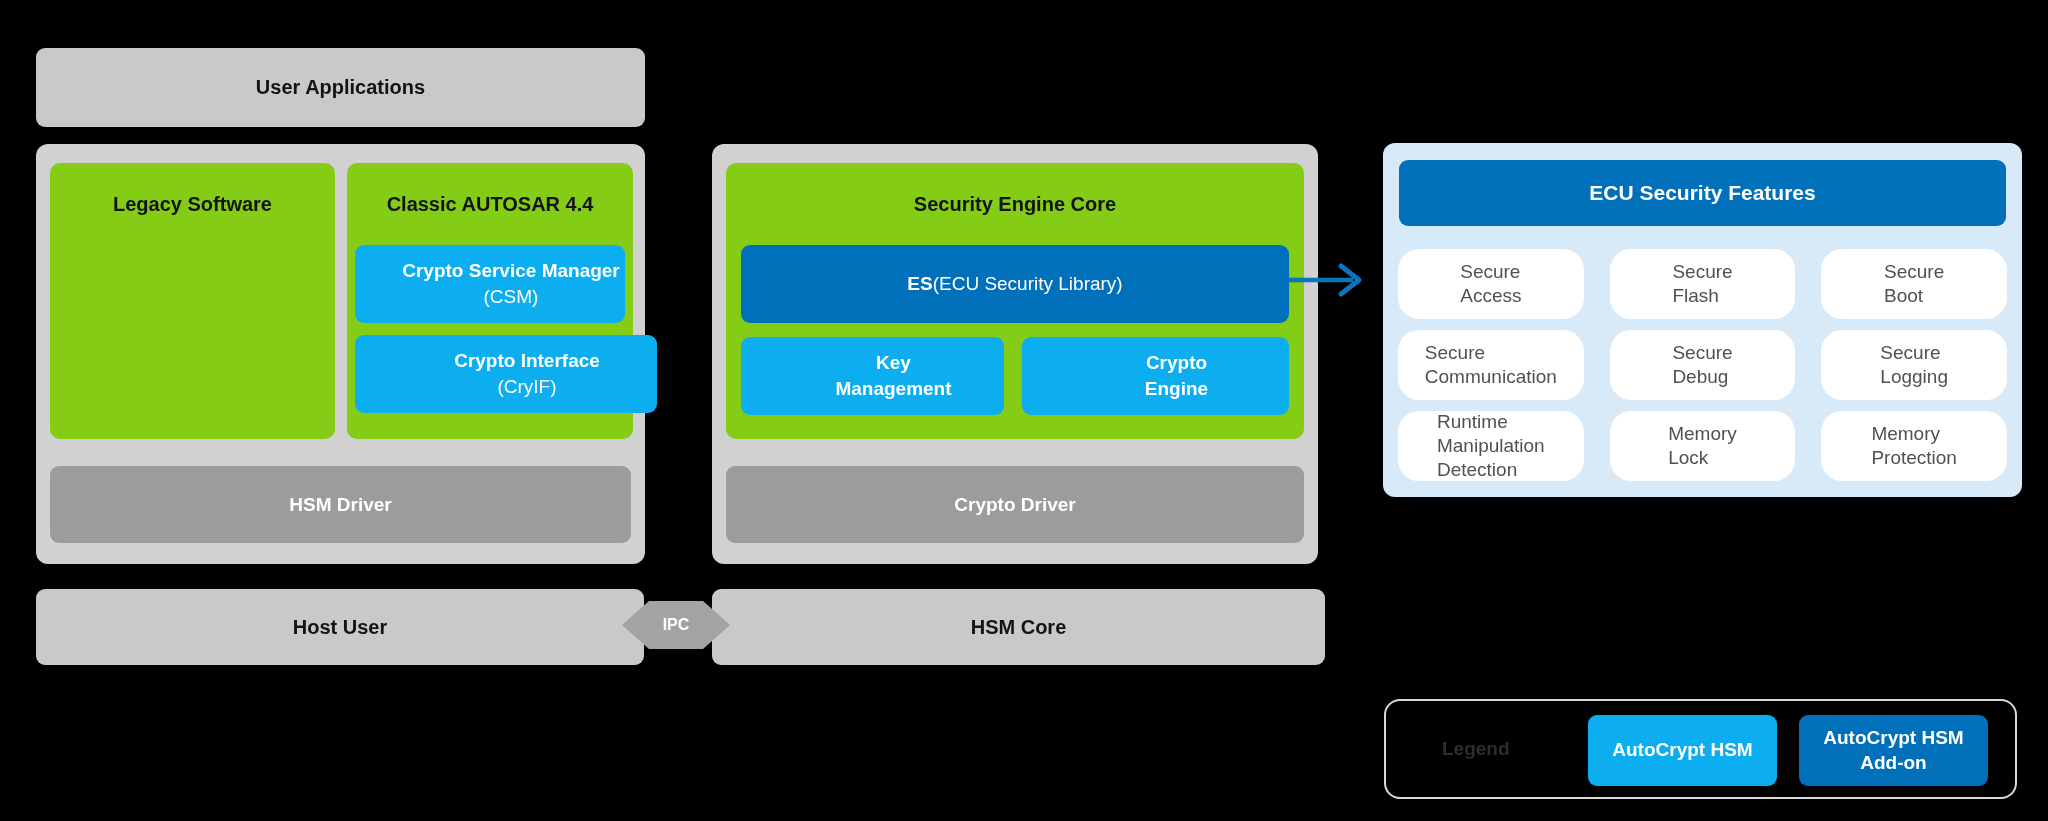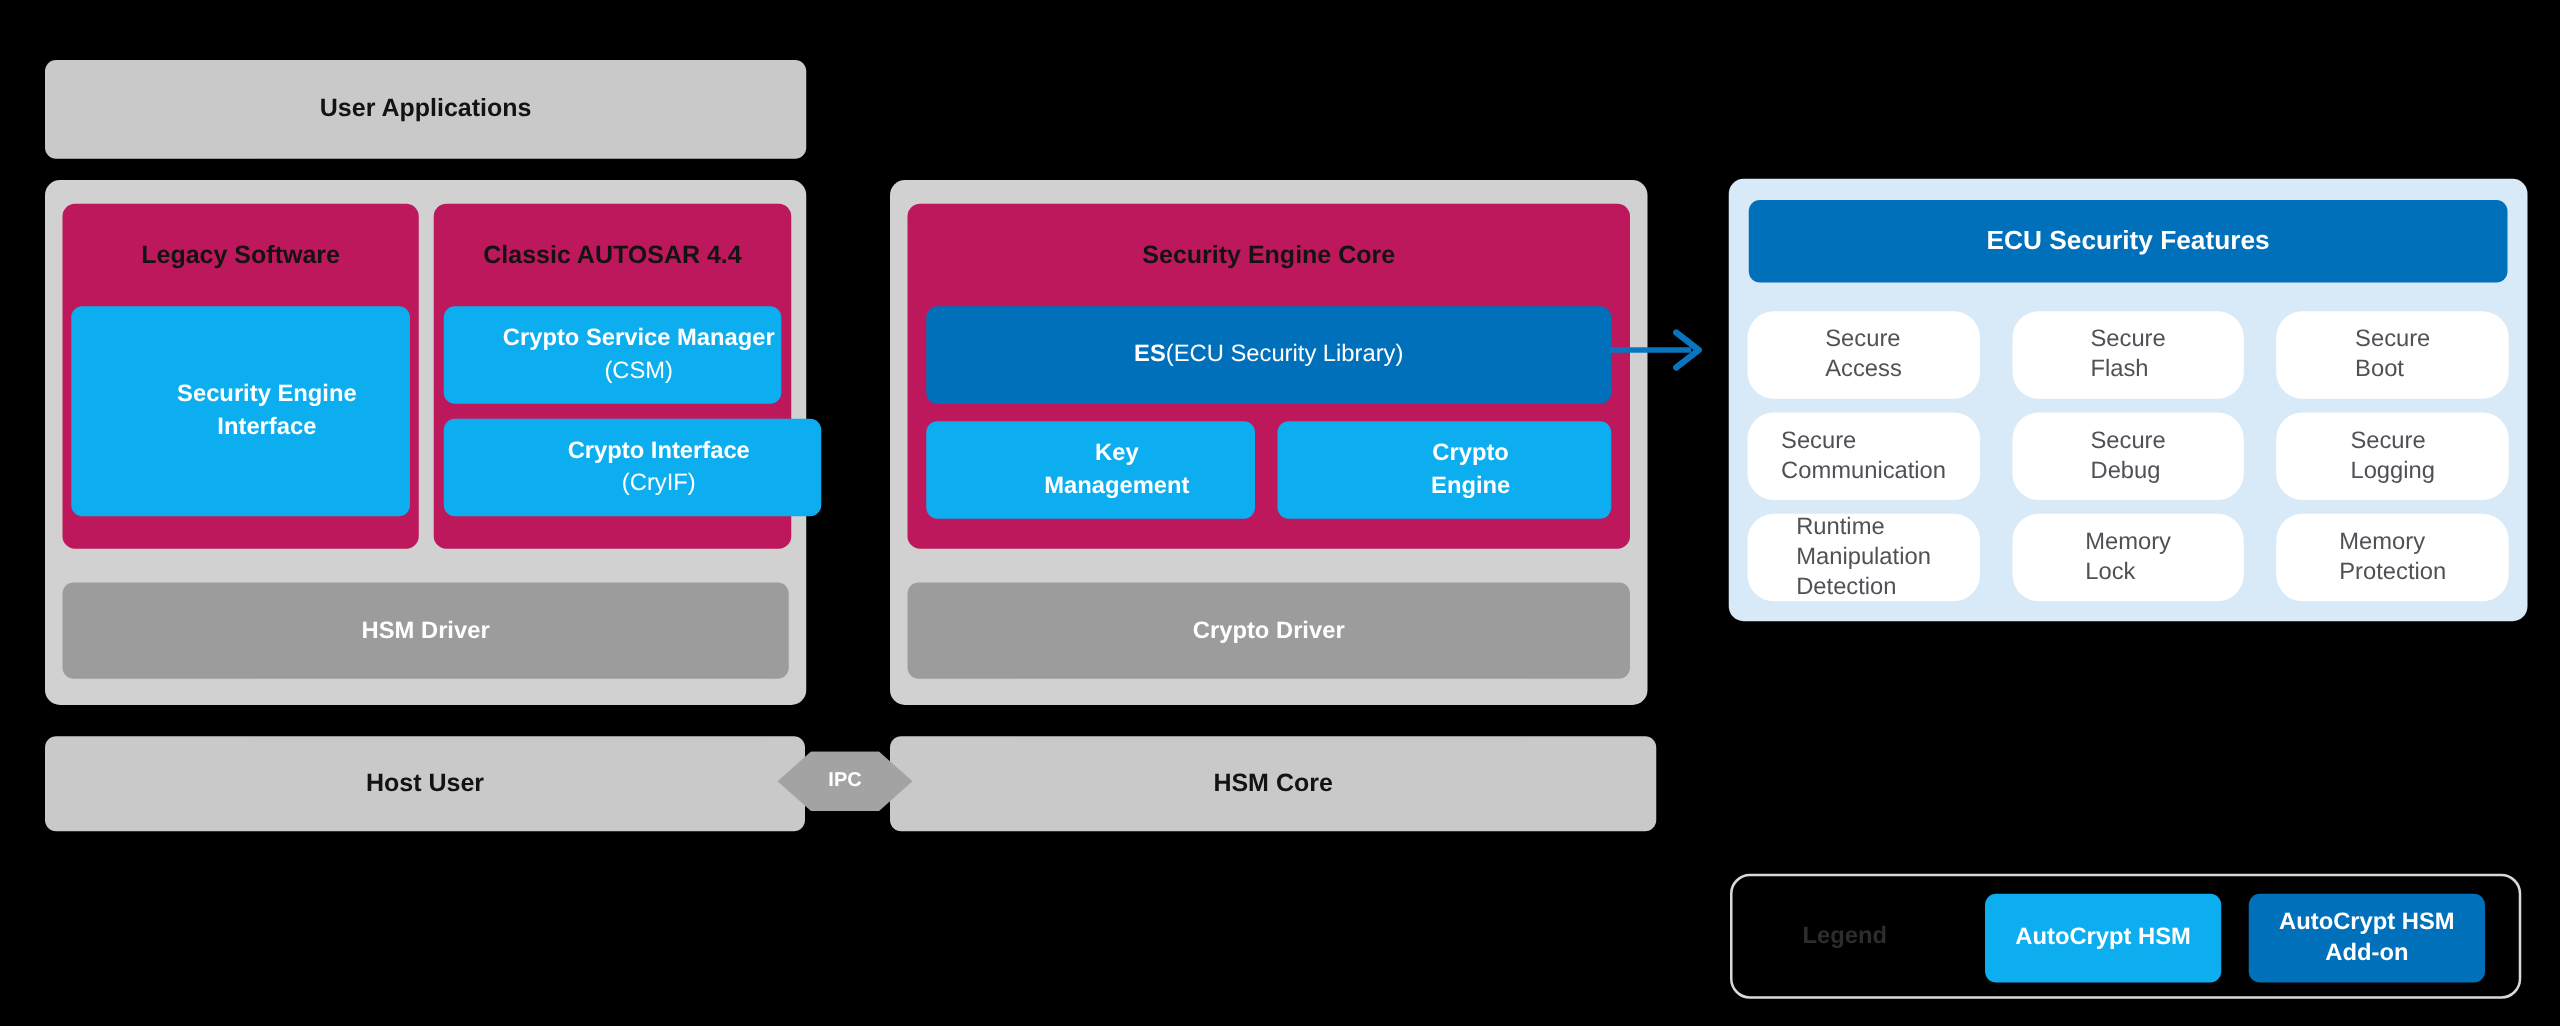--- a/index.html
+++ b/index.html
@@ -20,21 +20,21 @@
   html,body{margin:0;padding:0;background:var(--background);}
   .canvas{
     position:relative;width:2048px;height:821px;background:var(--background);
     overflow:hidden;font-family:"Liberation Sans","DejaVu Sans",sans-serif;
   }
   .abs{position:absolute;box-sizing:border-box;}
   .center{display:flex;align-items:center;justify-content:center;text-align:center;}
   .pre{white-space:pre-line;}
   .gray-bar{background:var(--bar-gray);border-radius:9px;color:var(--heading-text);font-weight:700;font-size:20px;}
   .container{background:var(--container-gray);border-radius:12px;}
-  .card{background:#be185d;border-radius:10px;}
+  .card{background:#84cc16;border-radius:10px;}
   .card-title{position:absolute;top:30px;left:0;right:0;text-align:center;font-weight:700;font-size:20px;color:var(--heading-text);}
   .blue-box{background:var(--light-blue);border-radius:9px;color:#ffffff;font-weight:700;font-size:19px;line-height:1.35;padding-left:42px;}
   .blue-box .sub{display:block;font-weight:400;}
   .blue-box .main{display:block;font-weight:700;}
   .darkblue-box{background:var(--dark-blue);border-radius:9px;color:#ffffff;font-size:19px;}
   .darkblue-box .b{font-weight:700;}
   .driver-bar{background:var(--driver-gray);border-radius:9px;color:#ffffff;font-weight:700;font-size:19px;text-align:center;}
   .ipc-hex{
     background:var(--ipc-gray);color:#ffffff;font-weight:700;font-size:16px;
     clip-path:polygon(0% 50%,25% 0%,75% 0%,100% 50%,75% 100%,25% 100%);
@@ -64,22 +64,20 @@
 <body>
 
 <div class="canvas">
 
   <div class="abs gray-bar center" style="left:36px;top:48px;width:609px;height:79px;">User Applications</div>
 
   <div class="abs container" style="left:36px;top:144px;width:609px;height:420px;">
 
     <div class="abs card" style="left:14px;top:19px;width:285px;height:276px;">
       <div class="card-title">Legacy Software</div>
-      <div class="abs blue-box center pre" style="left:7px;top:82px;width:271px;height:168px;">Security Engine
-Interface</div>
     </div>
 
     <div class="abs card" style="left:311px;top:19px;width:286px;height:276px;">
       <div class="card-title">Classic AUTOSAR 4.4</div>
       <div class="abs blue-box center" style="left:8px;top:82px;width:270px;height:78px;flex-direction:column;">
         <span class="main">Crypto Service Manager</span>
         <span class="sub">(CSM)</span>
       </div>
       <div class="abs blue-box center" style="left:8px;top:172px;width:302px;height:78px;flex-direction:column;">
         <span class="main">Crypto Interface</span>

